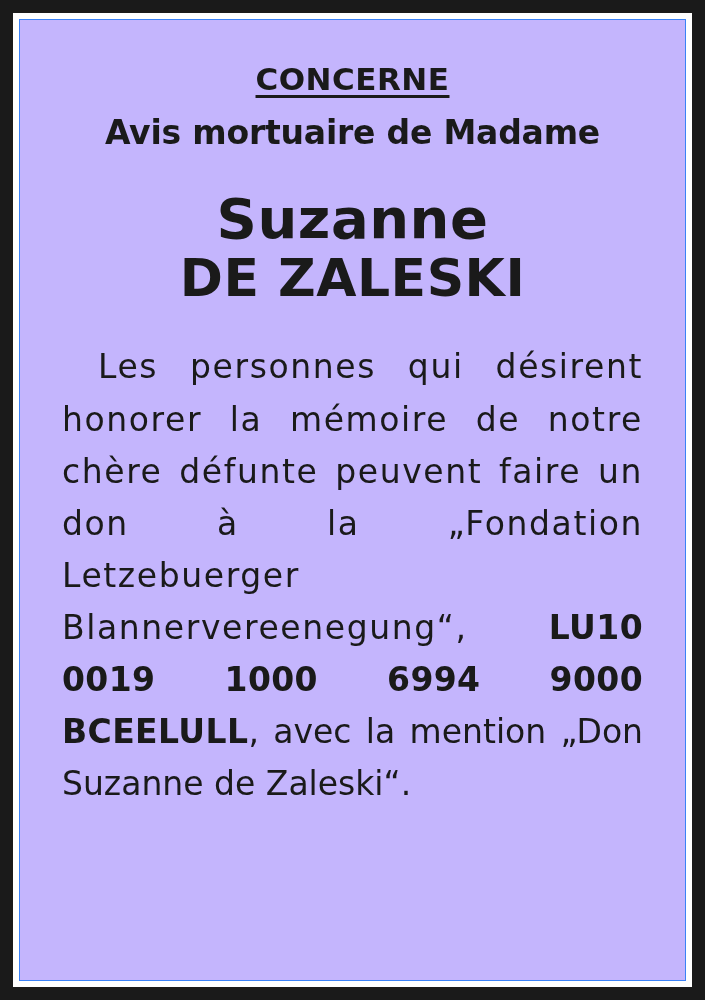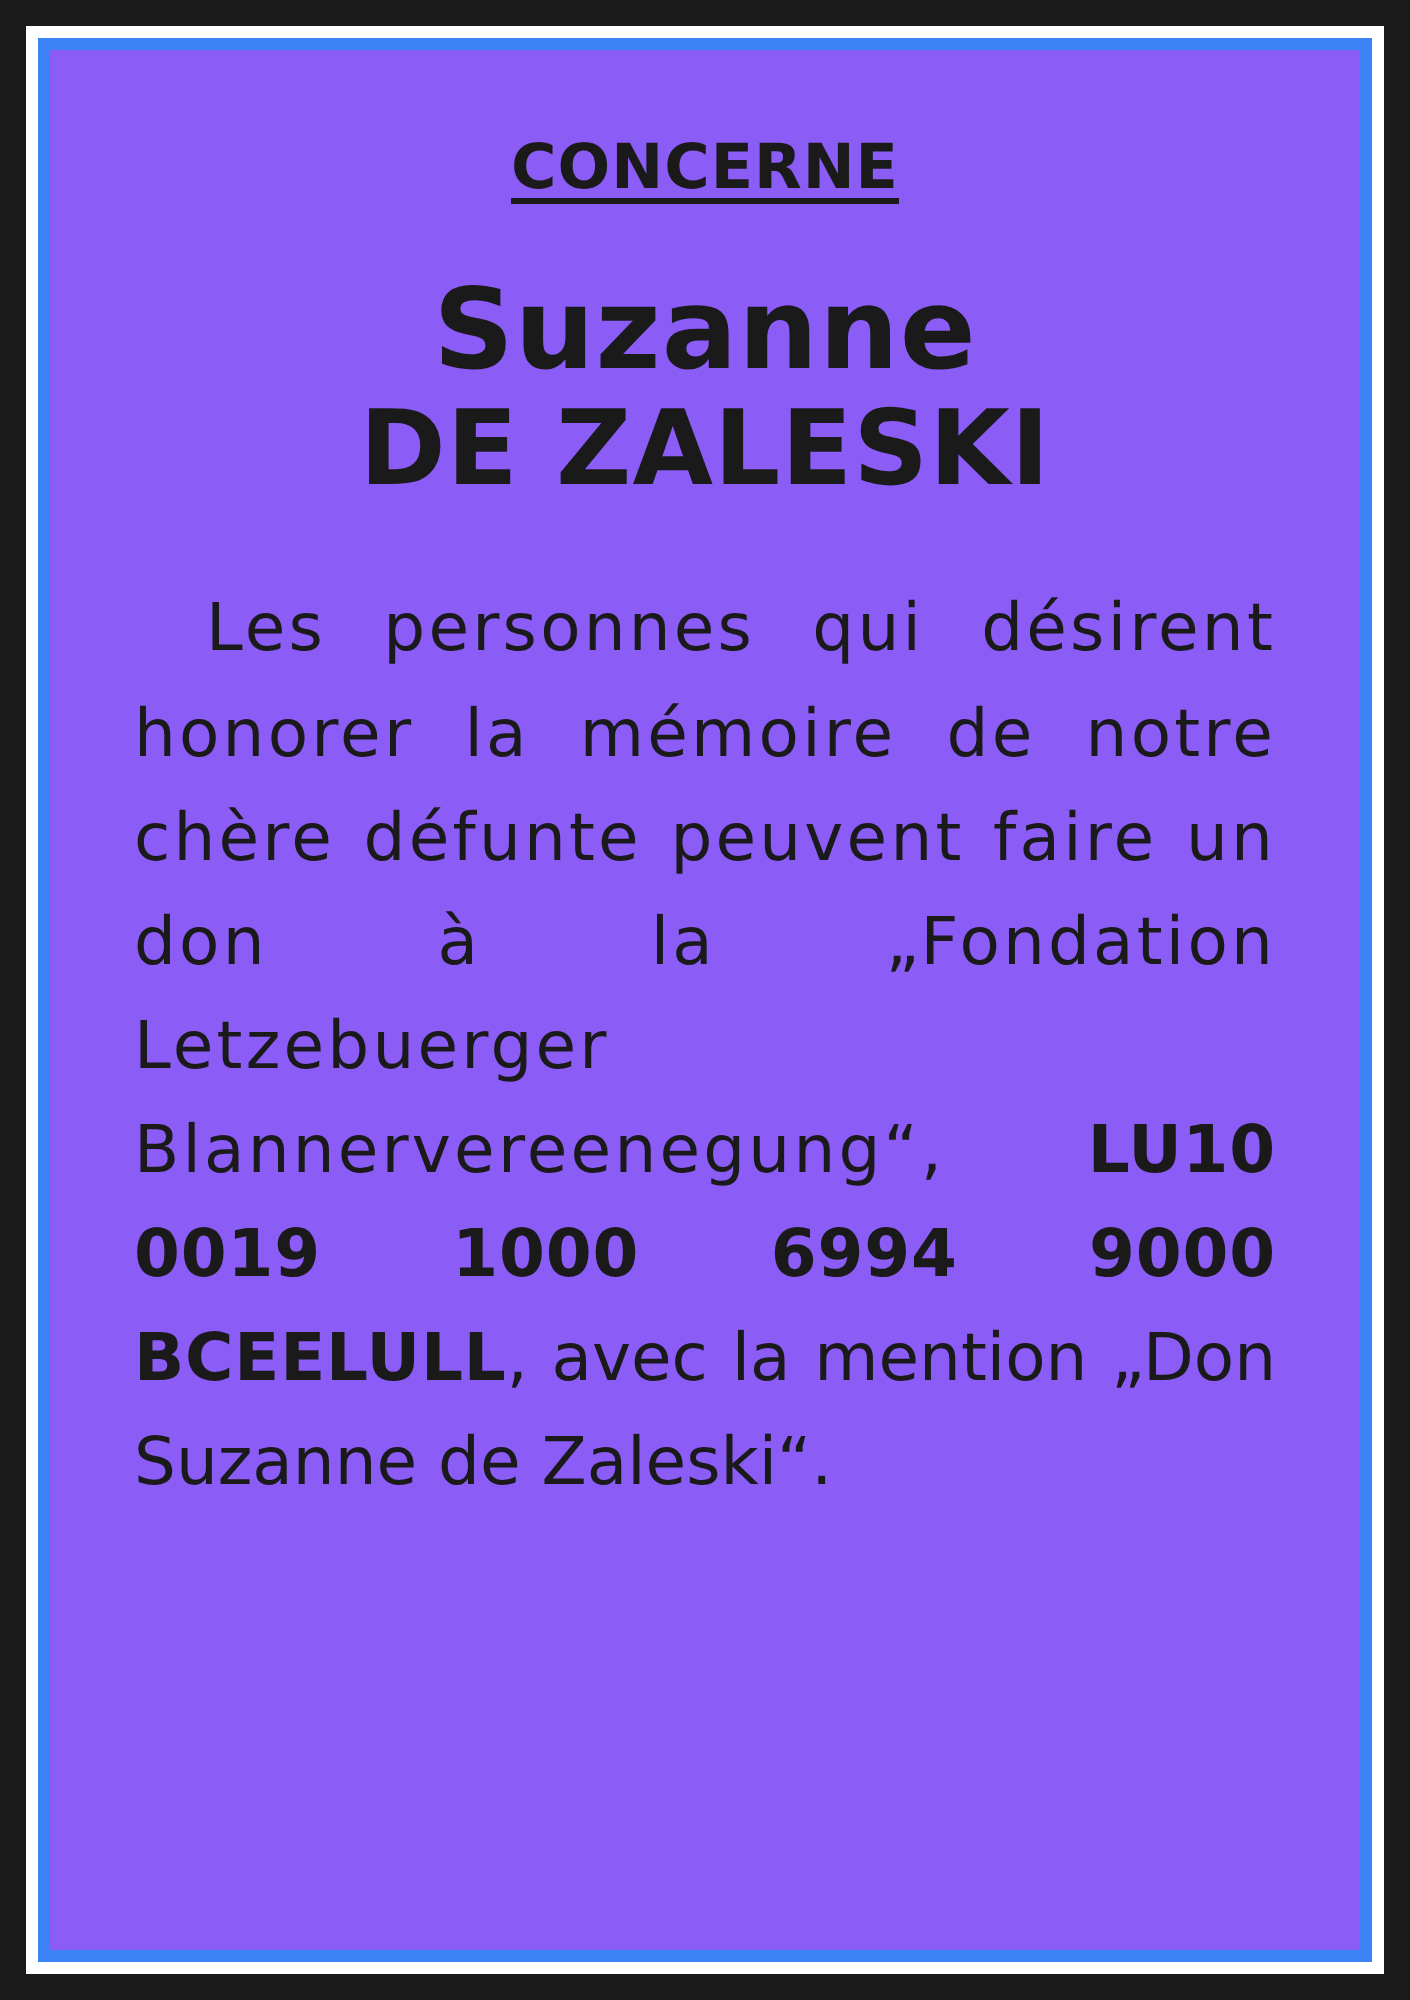--- a/index.html
+++ b/index.html
@@ -25,23 +25,23 @@
     box-sizing: border-box;
     border: 13px solid #1a1a1a;
   }
 
   .notice-inner {
     position: absolute;
     left: 6px;
     top: 6px;
     right: 6px;
     bottom: 6px;
-    border: 6px solid #3b82f6;
+    border: 1px solid #3b82f6;
     box-sizing: border-box;
-    background: #8b5cf6;
+    background: #c4b5fd;
   }
 
   .notice-body {
     position: absolute;
     left: 0;
     top: 0;
     right: 0;
     bottom: 0;
     padding: 42px 42px 20px 42px;
     box-sizing: border-box;
@@ -122,20 +122,21 @@
 </style>
 </head>
 <body>
 
 <div class="notice-outer">
   <div class="notice-inner">
     <div class="notice-body">
 
       <div class="concerne">CONCERNE</div>
 
+      <div class="subject-line">Avis mortuaire de Madame</div>
 
       <div class="deceased-first">Suzanne</div>
 
       <div class="deceased-last">DE ZALESKI</div>
 
 
       <div class="message">
         <span class="spaced">Les personnes qui désirent honorer la mémoire de notre chère défunte peuvent faire un don à la „Fondation Letzebuerger Blannervereenegung“,</span>
         <span class="iban">LU10 0019 1000 6994 9000 BCEELULL</span><span class="final-line">, avec la mention „Don Suzanne de Zaleski“.</span>
       </div>

